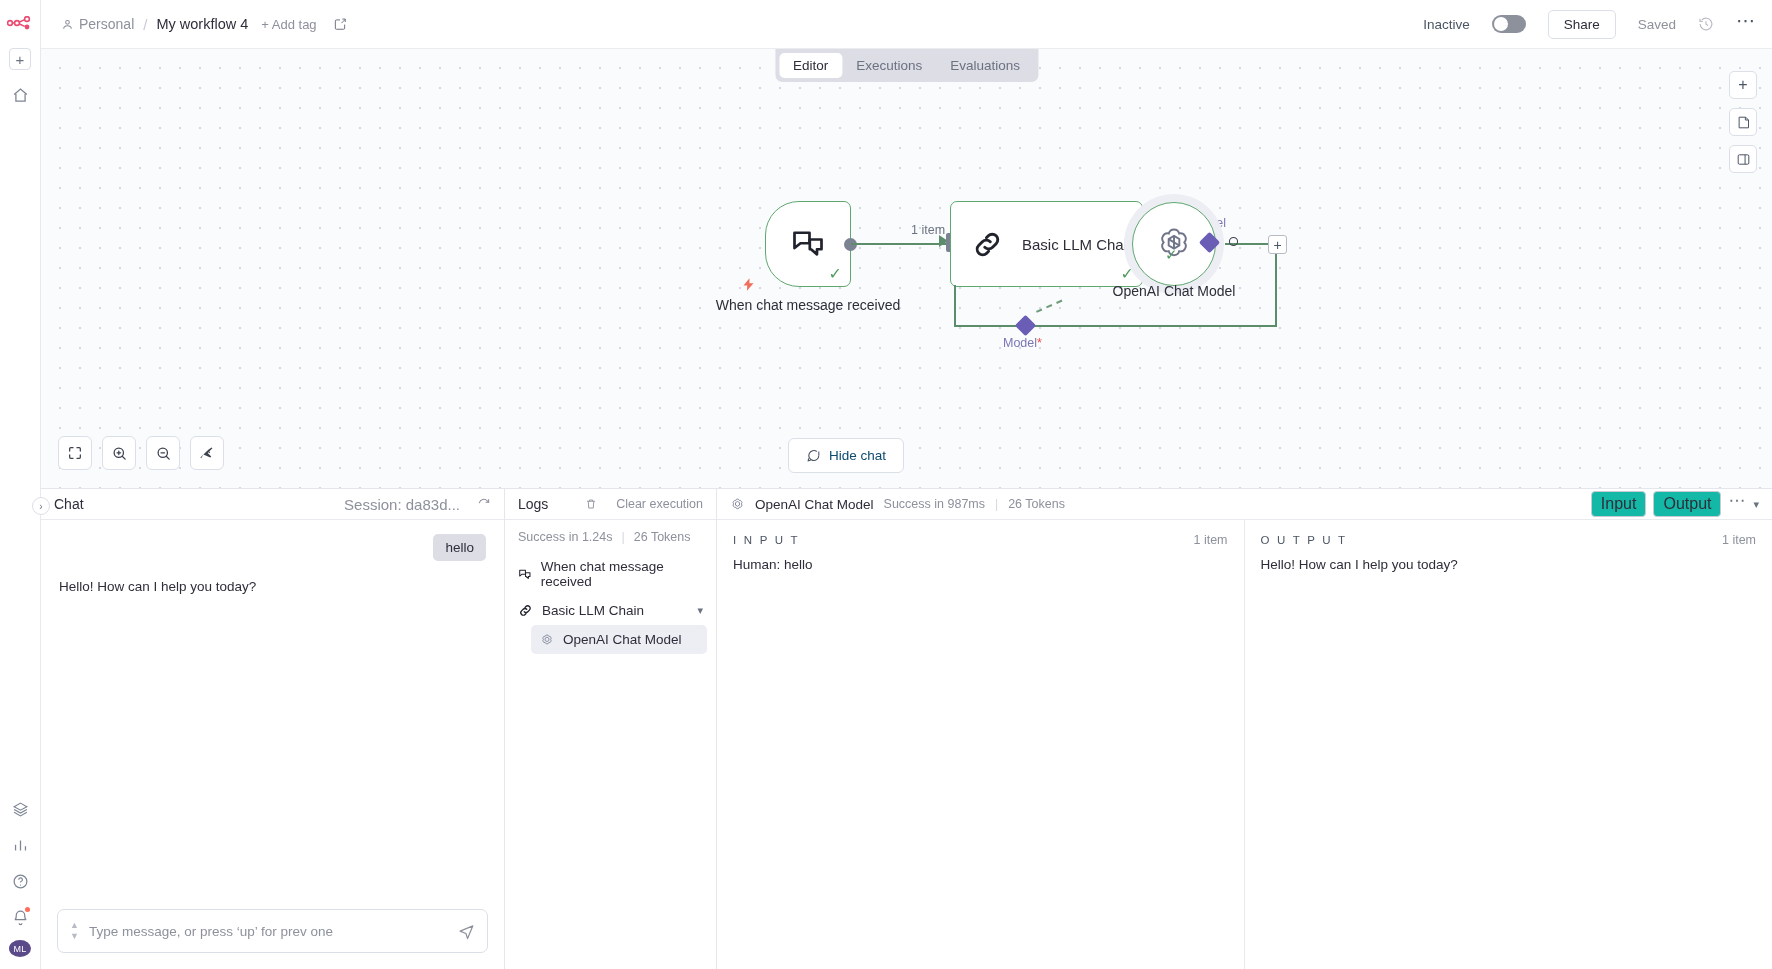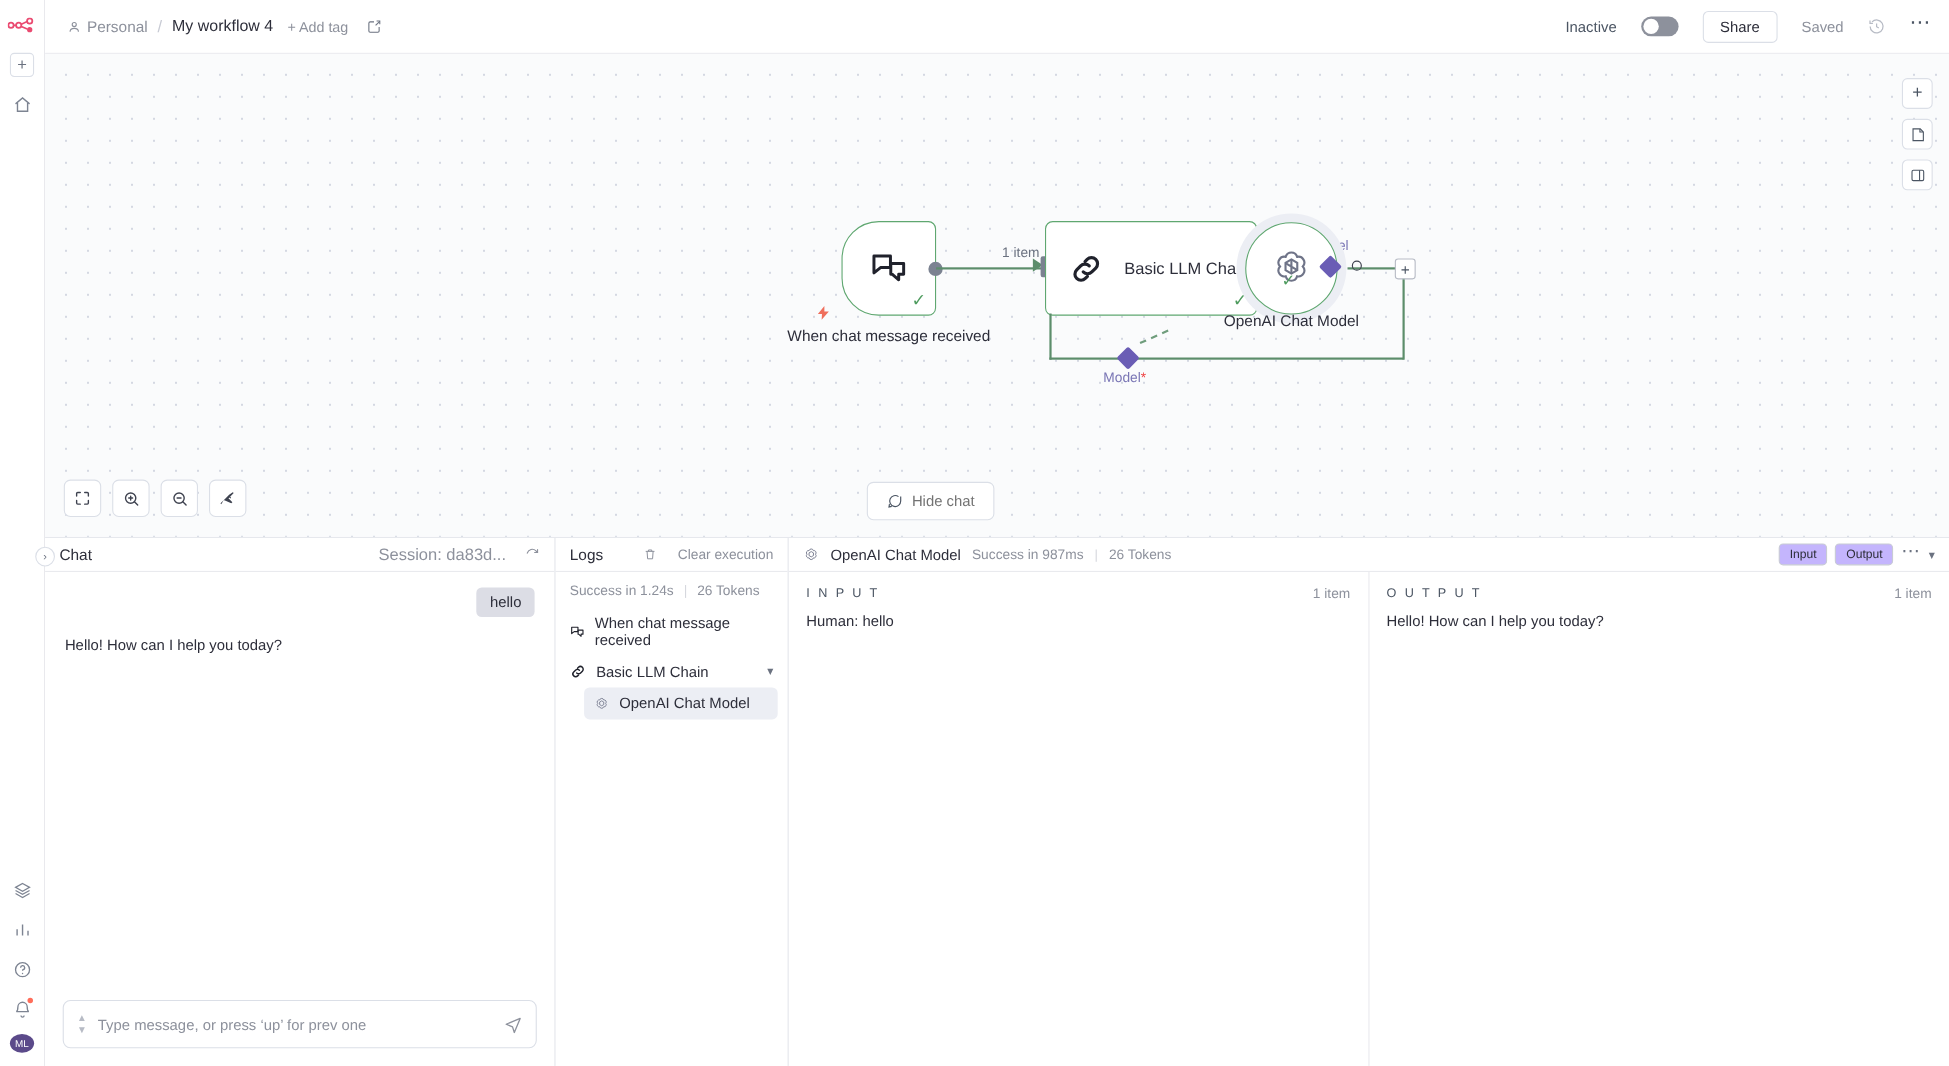--- a/index.html
+++ b/index.html
@@ -115,21 +115,21 @@
   .cb-btn {
     width: 34px; height: 34px; background:#fff; border:1px solid #dbdfe7; border-radius:6px;
     display:flex; align-items:center; justify-content:center; color:#3f4350; cursor:pointer;
   }
 
   
   .hide-chat {
     position:absolute; left: 747px; bottom: 15px; z-index: 12;
     background:#fff; border:1px solid #dbdfe7; border-radius:6px;
     display:flex; align-items:center; gap:8px; padding: 9px 17px;
-    font-size: 13.5px; color:#737373; cursor:pointer;
+    font-size: 13.5px; color:#0c4a6e; cursor:pointer;
   }
 
   
   .node-layer { position:absolute; inset:0; }
 
   .trigger-node {
     position:absolute; left: 724px; top: 152px; width: 86px; height: 86px;
     background:#fff; border: 1.6px solid #5fa770;
     border-radius: 34px 7px 7px 34px;
     display:flex; align-items:center; justify-content:center;
@@ -290,21 +290,21 @@
   .detail-panel { flex:1 1 auto; display:flex; flex-direction:column; min-width:0; }
   .detail-head {
     height: 31px; display:flex; align-items:center; gap: 10px; padding: 0 13px;
     border-bottom: 1px solid #e9eaee; flex:none;
   }
   .dh-title { font-size: 13.5px; color:#2d2e3a; }
   .dh-meta { font-size: 12.5px; color:#8d919c; }
   .dh-sep { color:#d6d8de; font-size: 12px; }
   .dh-right { margin-left:auto; display:flex; align-items:center; gap: 7px; }
   .io-btn {
-    border:1px solid #c8cbd4; border-radius:4px; background:#c4b5fd; font-size: 11px;
+    border:1px solid #c8cbd4; border-radius:4px; background:#14b8a6; font-size: 16px;
     padding: 3px 9px; color:#2d2e3a; cursor:pointer; font-family: inherit;
   }
   .detail-cols { flex:1 1 auto; display:flex; min-height:0; }
   .col { flex:1 1 50%; min-width:0; display:flex; flex-direction:column; }
   .col.left-col { border-right: 1px solid #e9eaee; }
   .col-head {
     display:flex; align-items:center; padding: 13px 16px 10px 16px;
   }
   .col-label { font-size: 11.5px; color:#4b5563; letter-spacing: 2.2px; }
   .col-count { margin-left:auto; font-size: 12.5px; color:#8d919c; }
@@ -404,20 +404,25 @@
               <path d="M12 8v4.4l3 1.8"></path>
           </svg>
         </span>
         <span class="dots-btn">⋯</span>
       </div>
     </div>
 
     <div class="canvas-wrap">
       <div class="canvas">
 
+        <div class="tabs">
+          <div class="tab active">Editor</div>
+          <div class="tab">Executions</div>
+          <div class="tab">Evaluations</div>
+        </div>
 
         <div class="canvas-right">
           <div class="cc-btn">+</div>
           <div class="cc-btn">
             <svg width="15" height="15" viewBox="0 0 24 24" fill="none" stroke="currentColor" stroke-width="1.6">
               <path d="M5 3.5h10.5L20 8v12.5H5z"></path>
                 <path d="M15 3.5V8h4.5"></path>
             </svg>
           </div>
           <div class="cc-btn">

